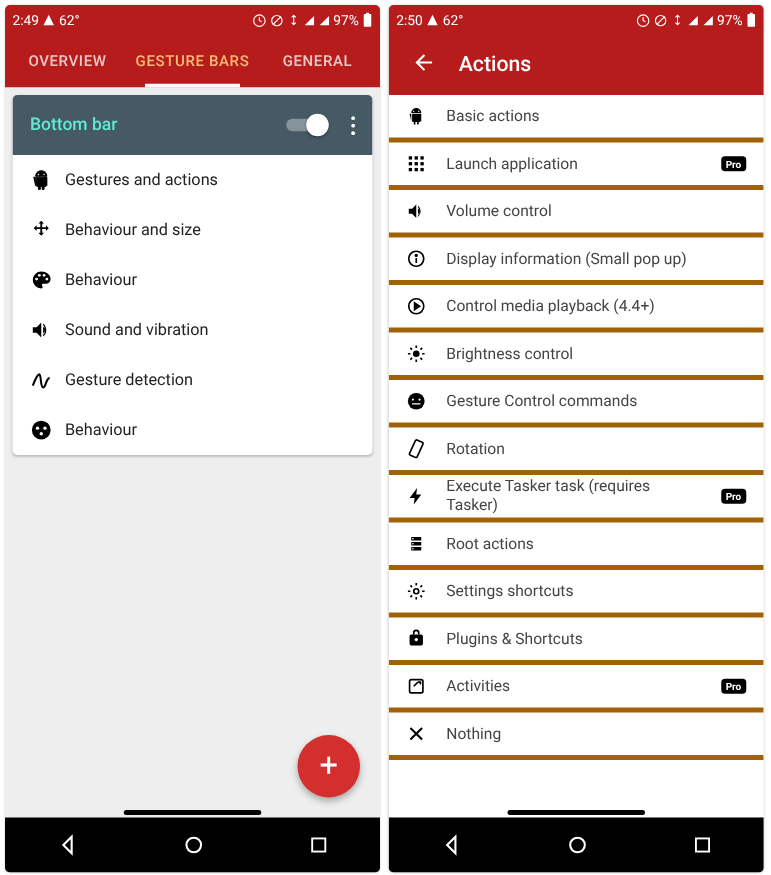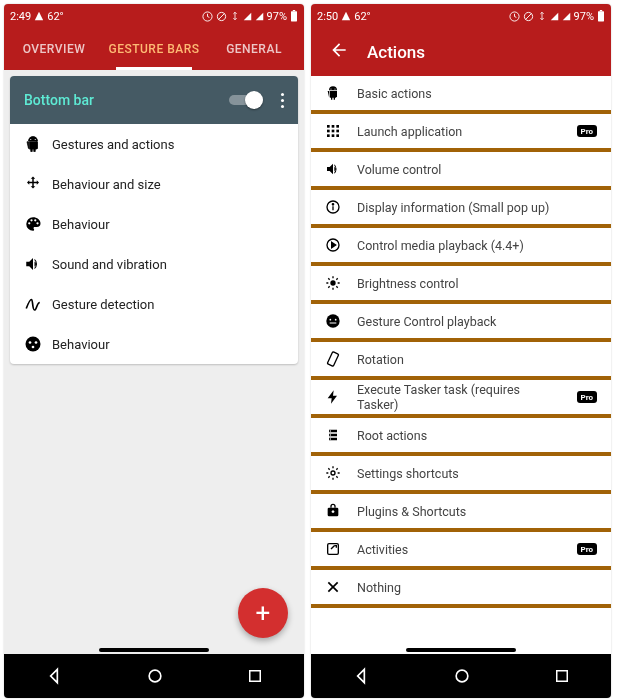--- a/index.html
+++ b/index.html
@@ -444,21 +444,21 @@
 
     <div class="row">
       <span class="icon">
           <svg width="16" height="16" viewBox="0 0 24 24" fill="#000">
             <circle cx="12" cy="12" r="10"></circle>
             <circle cx="8" cy="10" r="1.3" fill="#fff"></circle>
             <circle cx="16" cy="10" r="1.3" fill="#fff"></circle>
             <path d="M7 15h10" stroke="#fff" stroke-width="1.5"></path>
           </svg>
         </span>
-      <span class="label">Gesture Control playback</span>
+      <span class="label">Gesture Control commands</span>
     </div>
 
     <div class="row">
       <span class="icon">
           <svg width="16" height="16" viewBox="0 0 24 24" fill="none" stroke="#000" stroke-width="2">
             <rect x="7" y="2" width="10" height="20" rx="2" transform="rotate(25 12 12)"></rect>
           </svg>
         </span>
       <span class="label">Rotation</span>
     </div>

